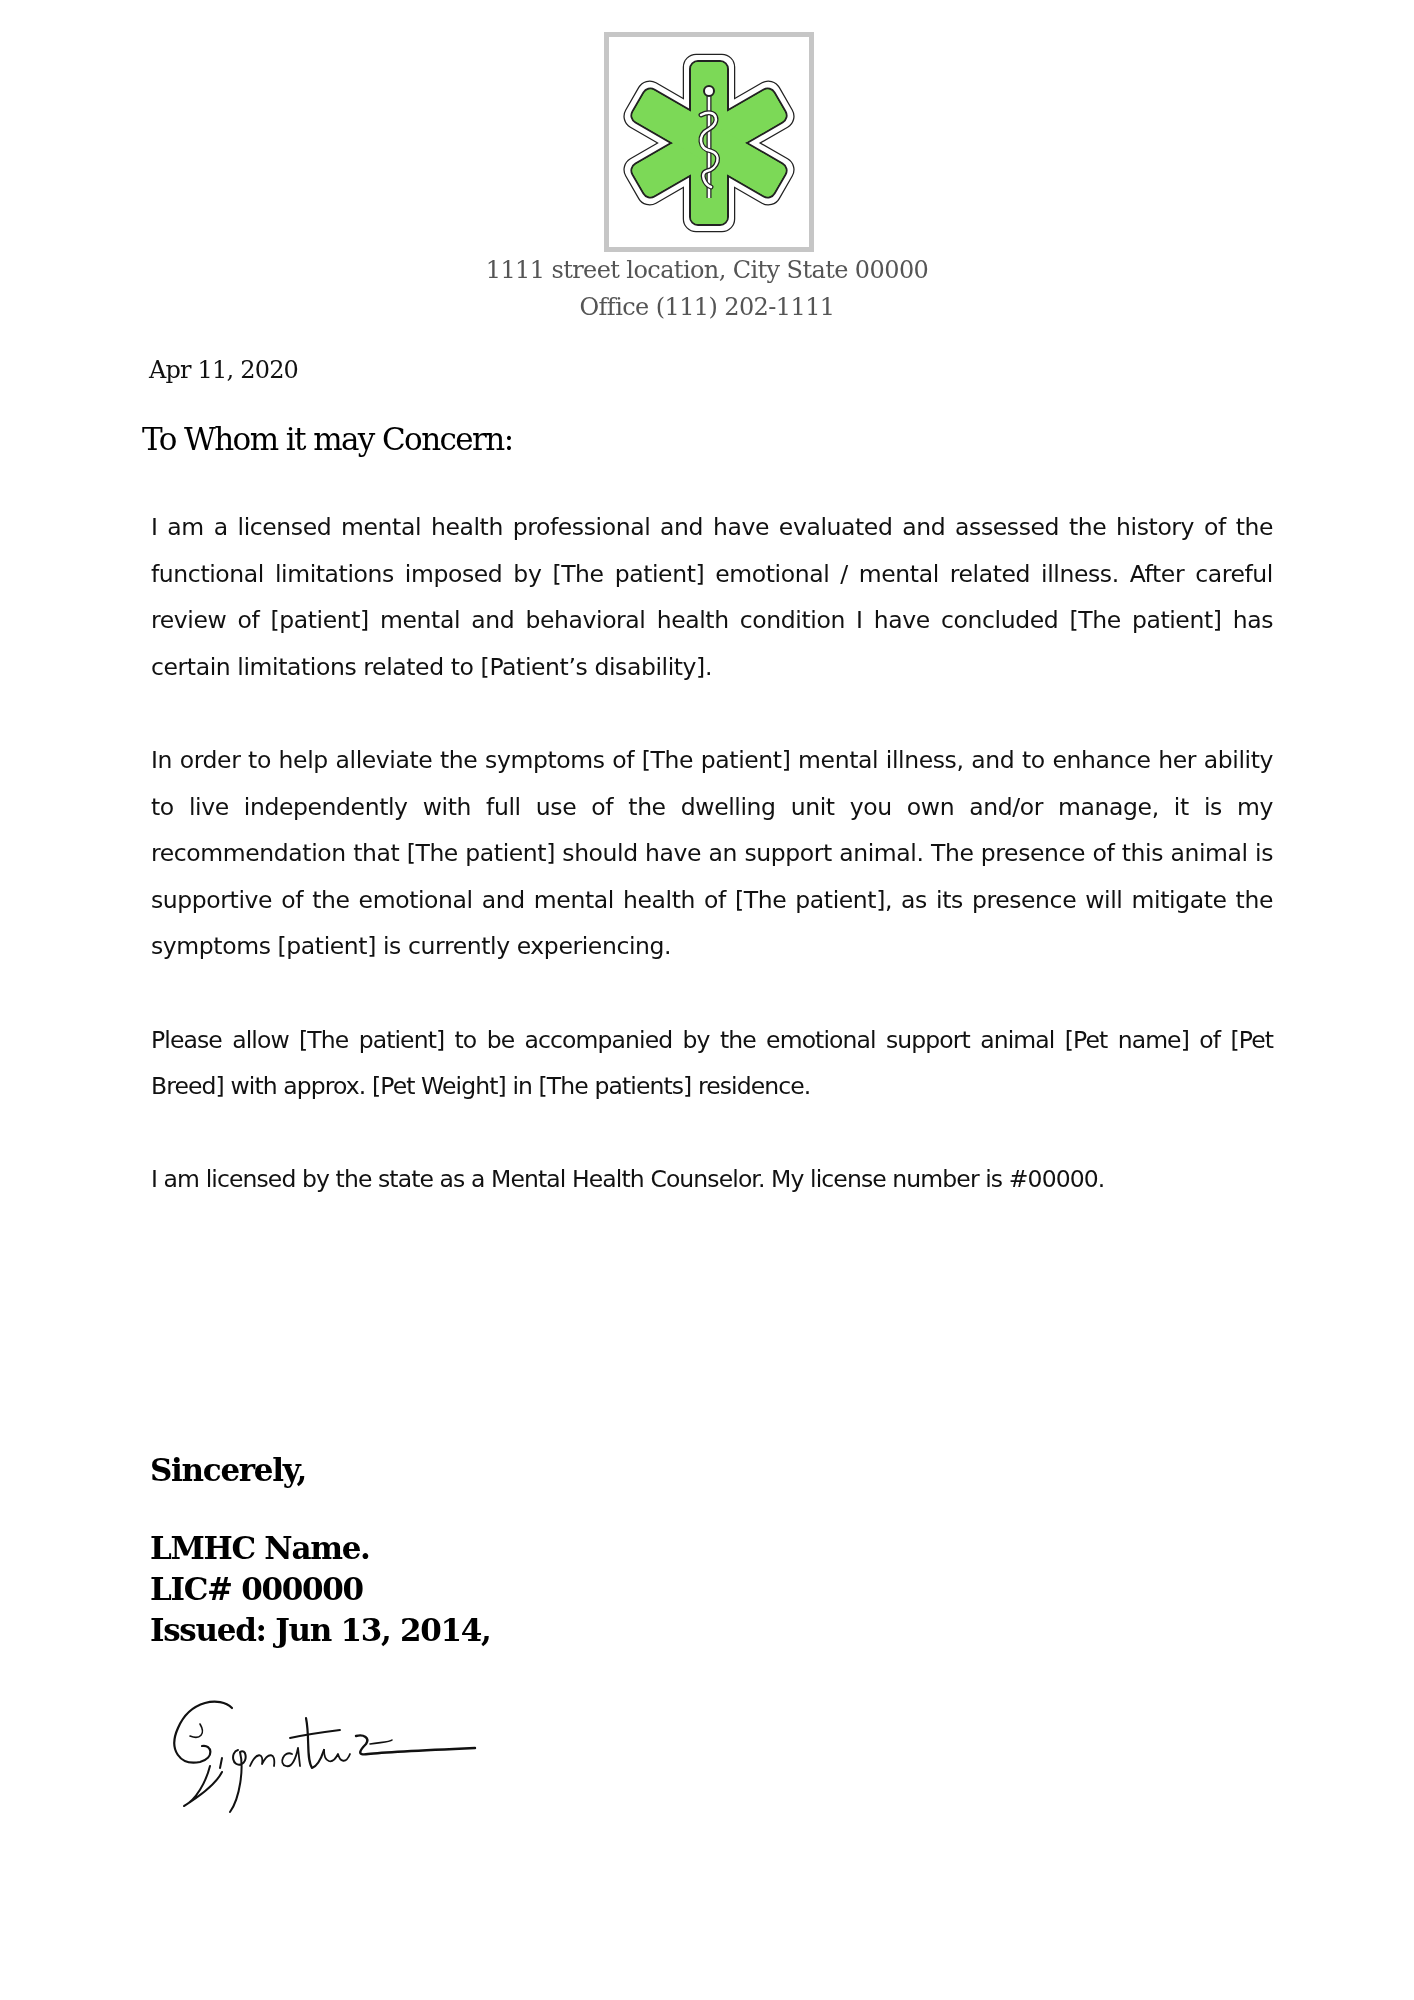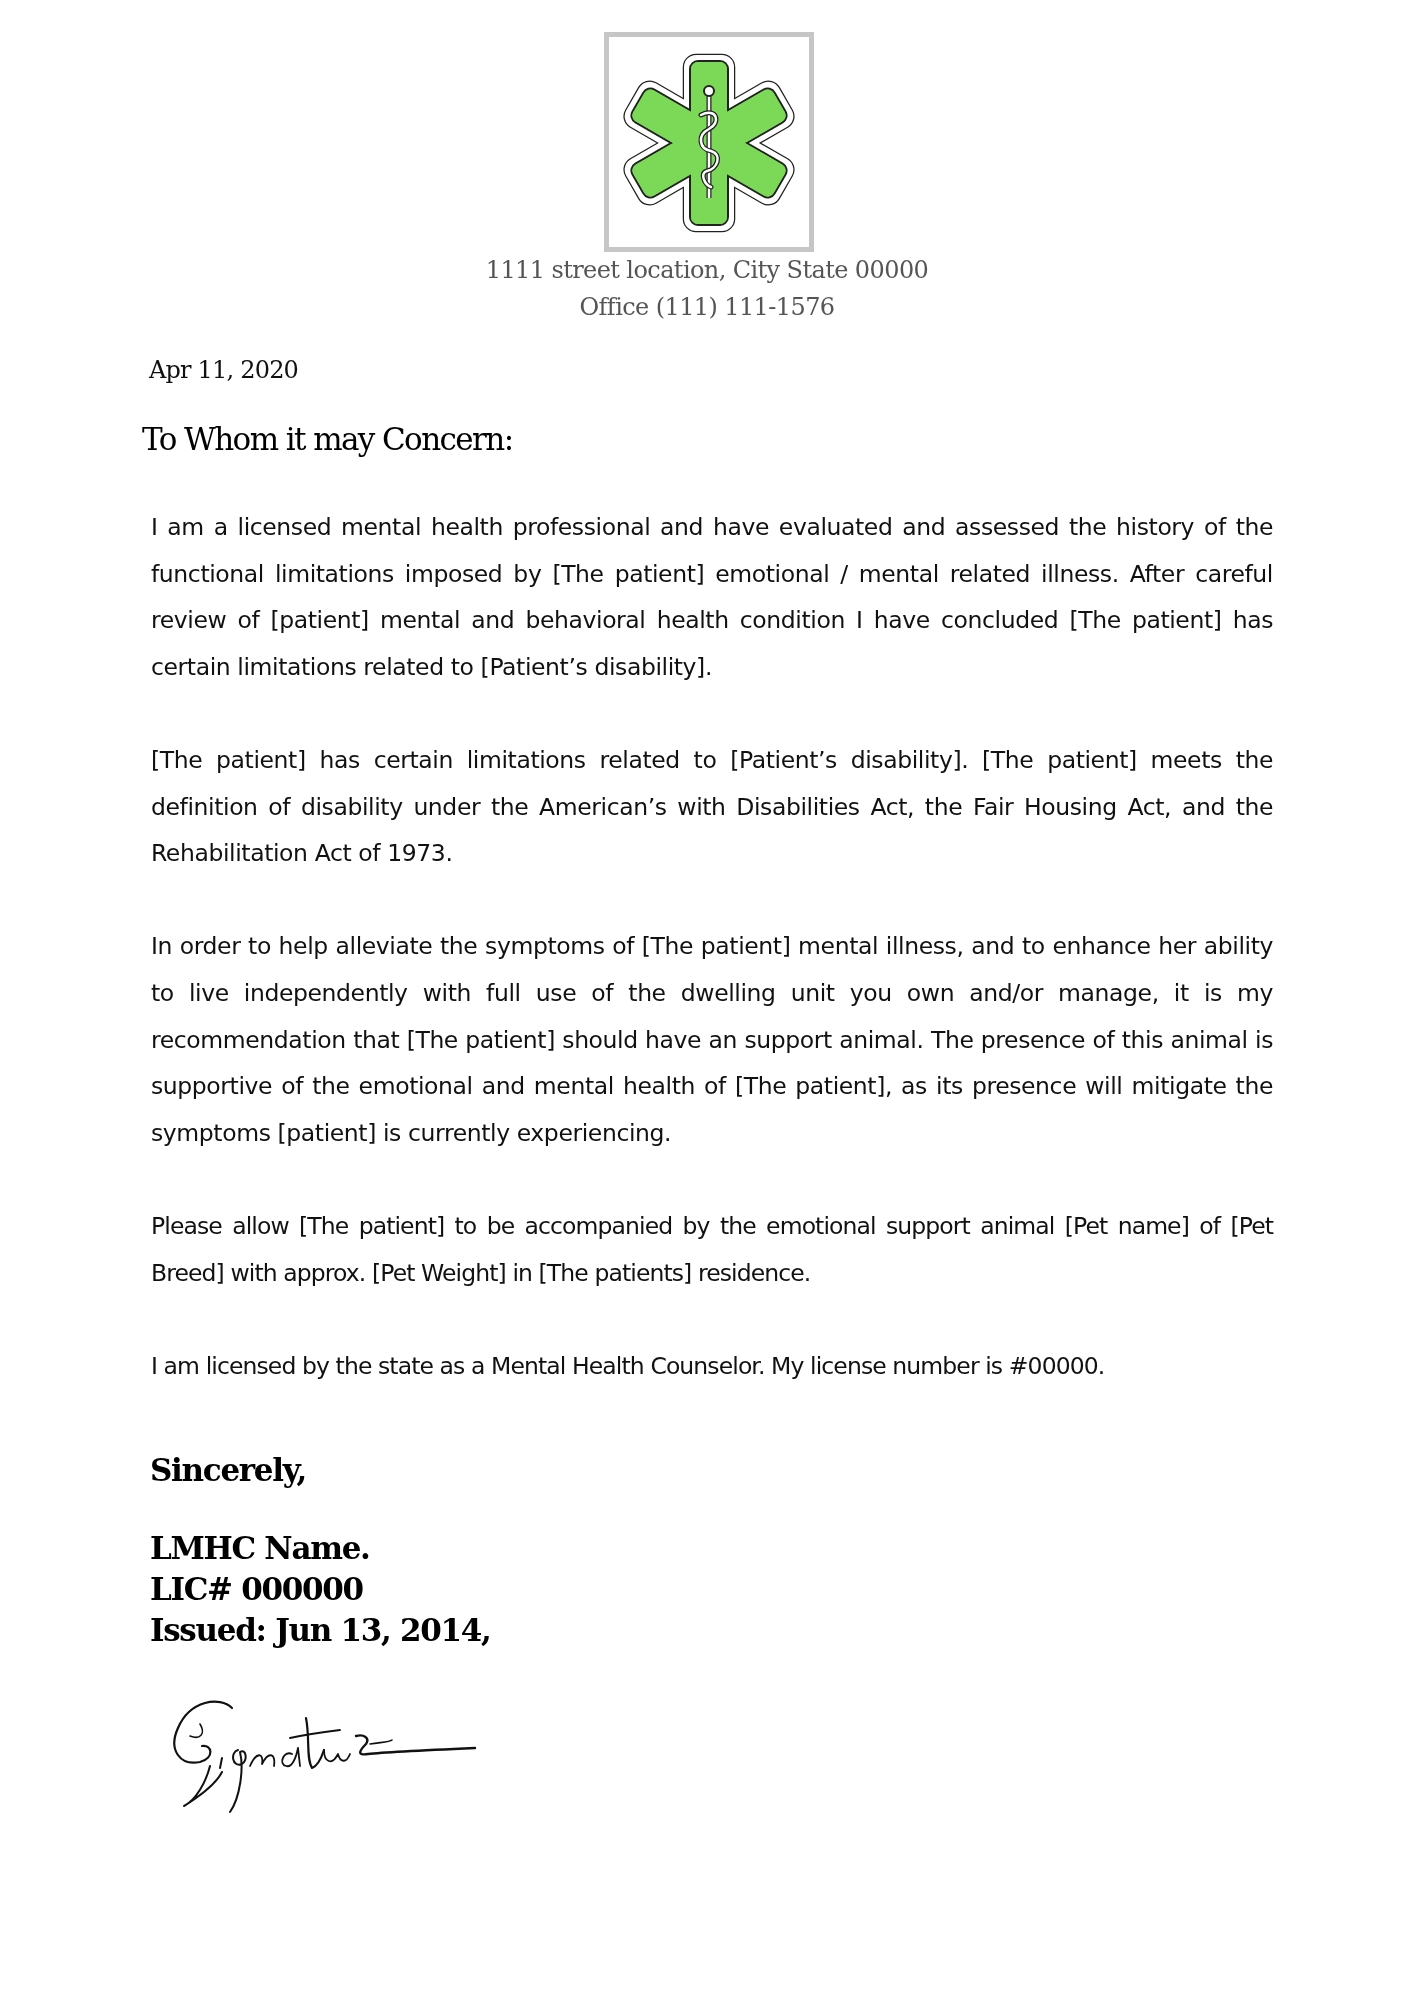--- a/index.html
+++ b/index.html
@@ -74,30 +74,29 @@
         <line x1="0" y1="-50" x2="0" y2="55" stroke="#fff" stroke-width="2.5"></line>
         <circle cx="0" cy="-52" r="5" fill="#fff" stroke="#222" stroke-width="2"></circle>
         <path d="M -8 -28 C 8 -36, 12 -20, 0 -14 C -12 -8, -10 6, 2 8 C 14 12, 8 26, -2 28 C -10 30, -4 42, 2 44" fill="none" stroke="#222" stroke-width="5" stroke-linecap="round"></path>
         <path d="M -8 -28 C 8 -36, 12 -20, 0 -14 C -12 -8, -10 6, 2 8 C 14 12, 8 26, -2 28 C -10 30, -4 42, 2 44" fill="none" stroke="#fff" stroke-width="2.5" stroke-linecap="round"></path>
       </g>
     </svg>
   </div>
 
   <div class="address">
     <div>1111 street location, City State 00000</div>
-    <div>Office (111) 111-1576</div>
+    <div>Office (111) 202-1111</div>
   </div>
 
   <div class="date">Apr 11, 2020</div>
 
   <div class="salutation">To Whom it may Concern:</div>
 
   <div class="body">
     <p>I am a licensed mental health professional and have evaluated and assessed the history of the functional limitations imposed by [The patient] emotional / mental related illness. After careful review of [patient] mental and behavioral health condition I have concluded [The patient] has certain limitations related to [Patient’s disability].</p>
-    <p>[The patient] has certain limitations related to [Patient’s disability]. [The patient] meets the definition of disability under the American’s with Disabilities Act, the Fair Housing Act, and the Rehabilitation Act of 1973.</p>
     <p>In order to help alleviate the symptoms of [The patient] mental illness, and to enhance her ability to live independently with full use of the dwelling unit you own and/or manage, it is my recommendation that [The patient] should have an support animal. The presence of this animal is supportive of the emotional and mental health of [The patient], as its presence will mitigate the symptoms [patient] is currently experiencing.</p>
     <p class="narrow">Please allow [The patient] to be accompanied by the emotional support animal [Pet name] of [Pet Breed] with approx. [Pet Weight] in [The patients] residence.</p>
     <p class="narrow">I am licensed by the state as a Mental Health Counselor. My license number is #00000.</p>
   </div>
 
   <div class="closing">
     <div class="sincerely">Sincerely,</div>
     <div class="sig-line">LMHC Name.</div>
     <div class="sig-line">LIC# 000000</div>
     <div class="sig-line">Issued: Jun 13, 2014,</div>

